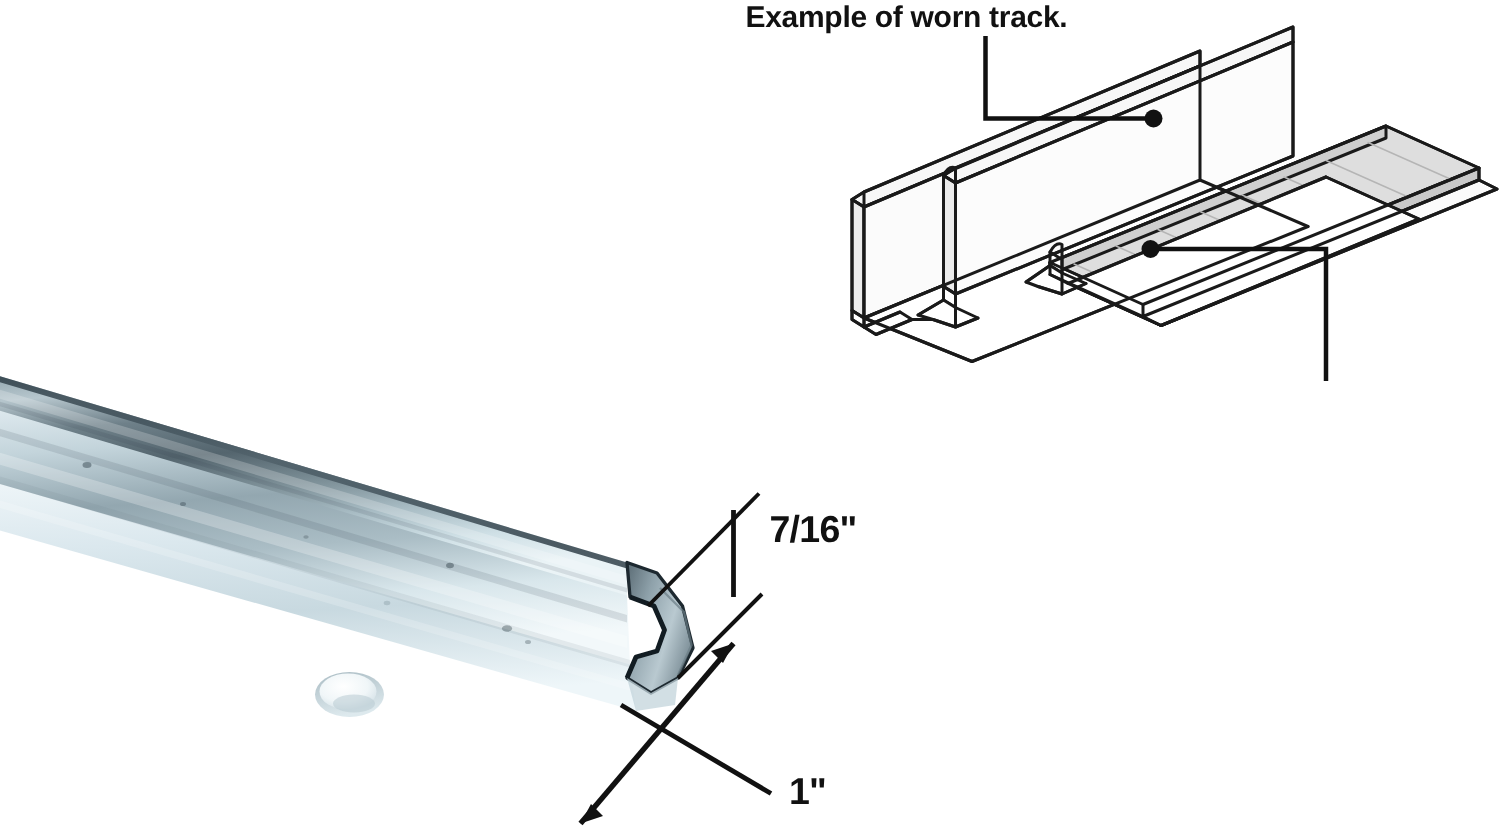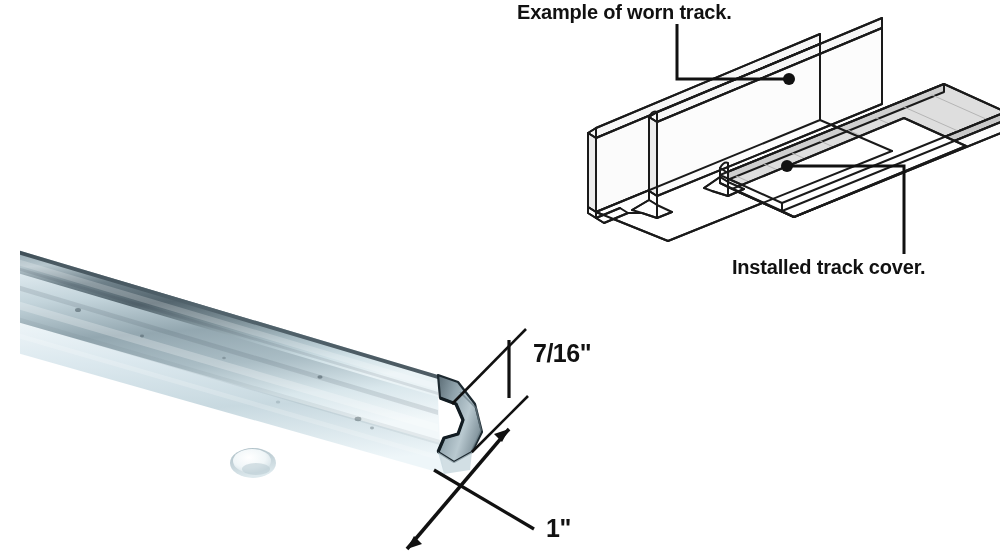--- a/index.html
+++ b/index.html
@@ -3,21 +3,21 @@
 <meta charset="utf-8">
 <style>
   html,body{margin:0;padding:0;}
   body{
     width:1000px;height:556px;
     background:#ffffff;
     font-family:"Liberation Sans",sans-serif;
     overflow:hidden;
     position:relative;
   }
-  #stage{position:absolute;inset:0;width:892px;height:556px;margin-left:20px;}
+  #stage{position:absolute;inset:0;width:892px;height:556px;}
   .lbl{
     position:absolute;
     font-family:"Liberation Sans",sans-serif;
     font-weight:bold;
     color:#111111;
     white-space:nowrap;
     letter-spacing:-0.2px;
   }
   #lbl-worn{left:497px;top:1px;font-size:20px;}
   #lbl-cover{left:712px;top:256px;font-size:20px;}
@@ -225,19 +225,18 @@
       <path d="M772,166 L884,166 L884,254"></path>
     </g>
     <g fill="#111111">
       <circle cx="769" cy="79" r="6"></circle>
       <circle cx="767" cy="166" r="6"></circle>
     </g>
   </svg>
 
   <div class="lbl" id="lbl-worn">Example of worn track.</div>
 
-  <div class="lbl" id="lbl-cover">Installed track cover.</div>
 
   <div class="lbl" id="lbl-716">7/16"</div>
 
   <div class="lbl" id="lbl-1in">1"</div>
 
 </div>
 
 </body></html>

